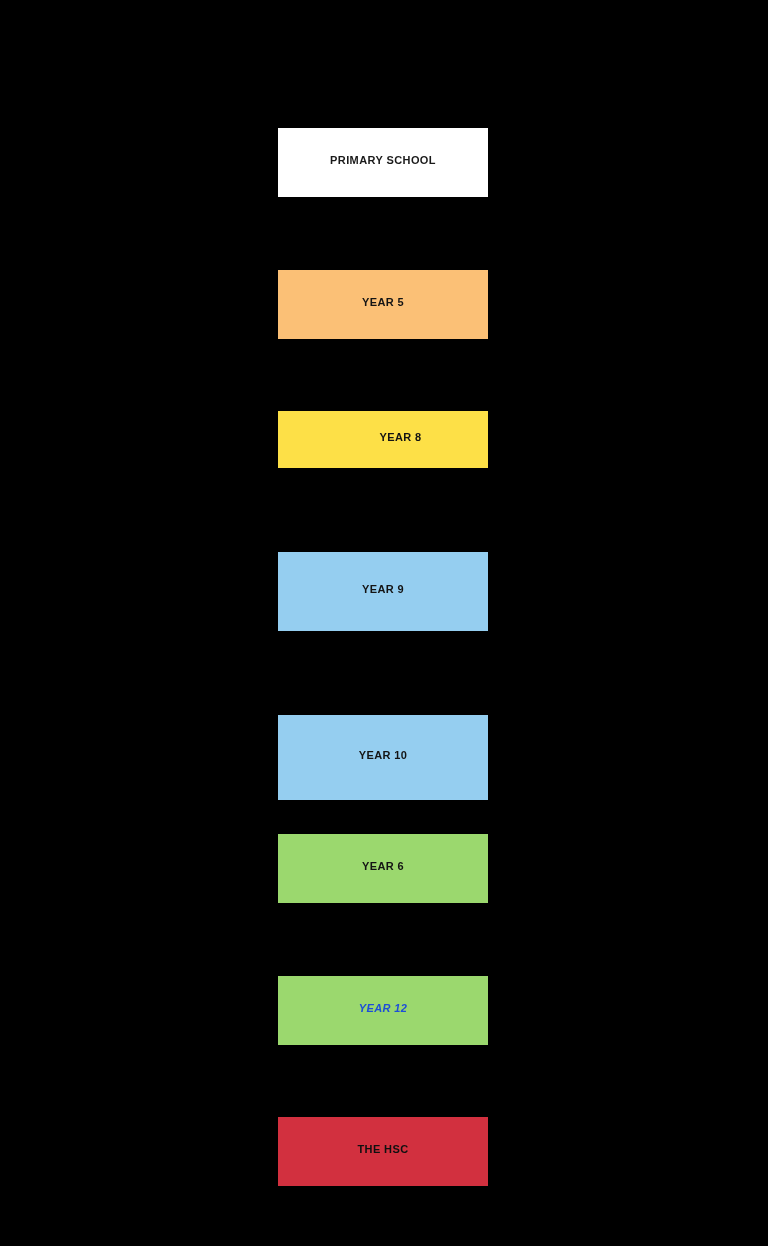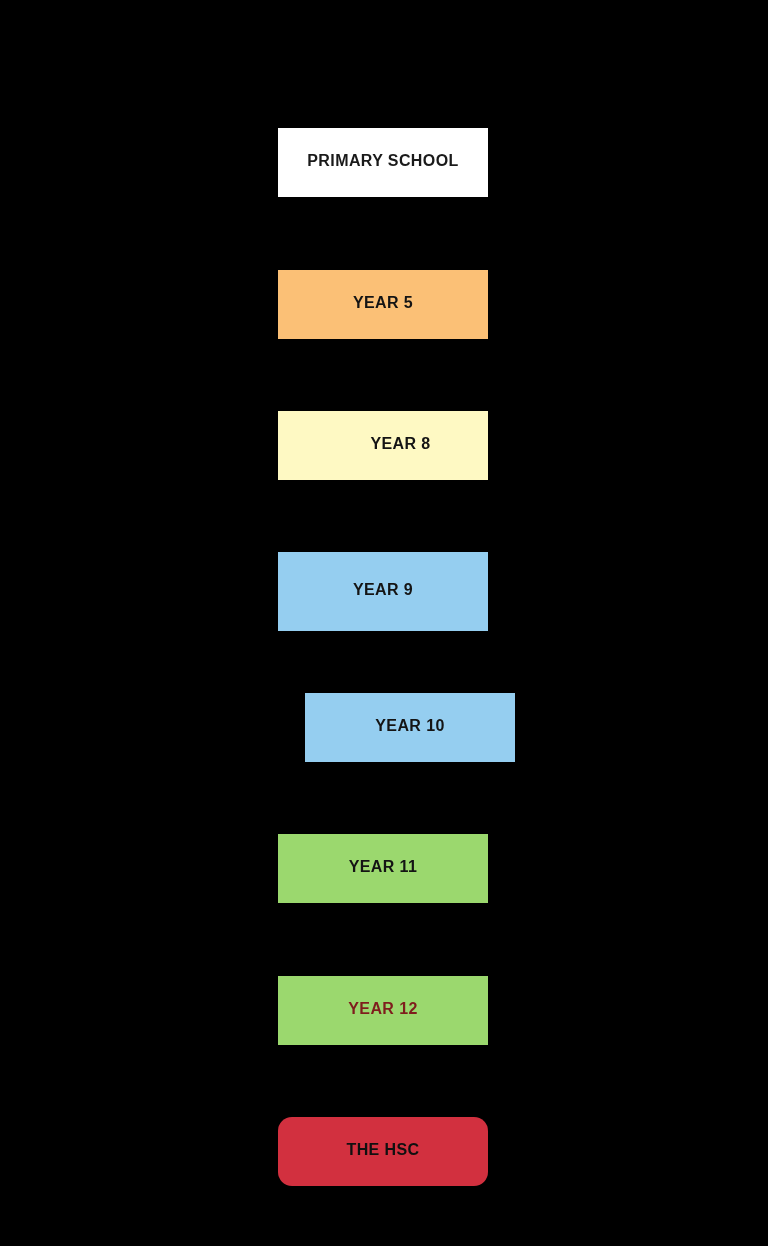--- a/index.html
+++ b/index.html
@@ -34,52 +34,52 @@
     box-sizing: border-box;
     display: flex;
     align-items: center;
     justify-content: center;
     overflow: hidden;
   }
 
   .stage-label {
     display: block;
     font-family: "Liberation Sans", sans-serif;
-    font-size: 16px;
+    font-size: 11px;
     font-weight: bold;
     letter-spacing: 0.4px;
     line-height: 1;
     color: #141414;
     text-align: right;
     white-space: nowrap;
     position: relative;
     top: -2px;
   }
 </style>
 </head>
 <body>
 
 <div id="stage" style="background: rgb(0, 0, 0);">
     <div class="stage-box" style="top: 128px; width: 210px; height: 69px; background: rgb(255, 255, 255);">
       <span class="stage-label" style="color: rgb(26, 26, 26);">PRIMARY SCHOOL</span>
     </div>
     <div class="stage-box" style="top: 270px; width: 210px; height: 69px; background: rgb(251, 192, 118);">
       <span class="stage-label" style="color: rgb(20, 20, 20);">YEAR 5</span>
     </div>
-    <div class="stage-box" style="top: 411px; width: 210px; height: 69px; background: #fef9c3; padding-left: 35px;">
+    <div class="stage-box" style="top: 411px; width: 210px; height: 57px; background: #fde047; padding-left: 35px;">
       <span class="stage-label" style="color: rgb(20, 20, 20);">YEAR 8</span>
     </div>
     <div class="stage-box" style="top: 552px; width: 210px; height: 79px; background: rgb(149, 206, 240);">
       <span class="stage-label" style="color: rgb(20, 20, 20);">YEAR 9</span>
     </div>
-    <div class="stage-box" style="top: 693px; width: 210px; height: 69px; background: rgb(149, 206, 240); margin-left: 27px;">
+    <div class="stage-box" style="top: 715px; width: 210px; height: 85px; background: rgb(149, 206, 240);">
       <span class="stage-label" style="color: rgb(20, 20, 20);">YEAR 10</span>
     </div>
     <div class="stage-box" style="top: 834px; width: 210px; height: 69px; background: rgb(155, 216, 110);">
-      <span class="stage-label" style="color: rgb(20, 20, 20);">YEAR 11</span>
+      <span class="stage-label" style="color: rgb(20, 20, 20);">YEAR 6</span>
     </div>
     <div class="stage-box" style="top: 976px; width: 210px; height: 69px; background: rgb(155, 216, 110);">
-      <span class="stage-label" style="color: #7f1d1d;">YEAR 12</span>
+      <span class="stage-label" style="color: #1d4ed8; font-style: italic;">YEAR 12</span>
     </div>
-    <div class="stage-box" style="top: 1117px; width: 210px; height: 69px; background: rgb(210, 48, 63); border-radius: 14px;">
+    <div class="stage-box" style="top: 1117px; width: 210px; height: 69px; background: rgb(210, 48, 63);">
       <span class="stage-label" style="color: rgb(16, 16, 16);">THE HSC</span>
     </div>
   </div>
 
 </body></html>

